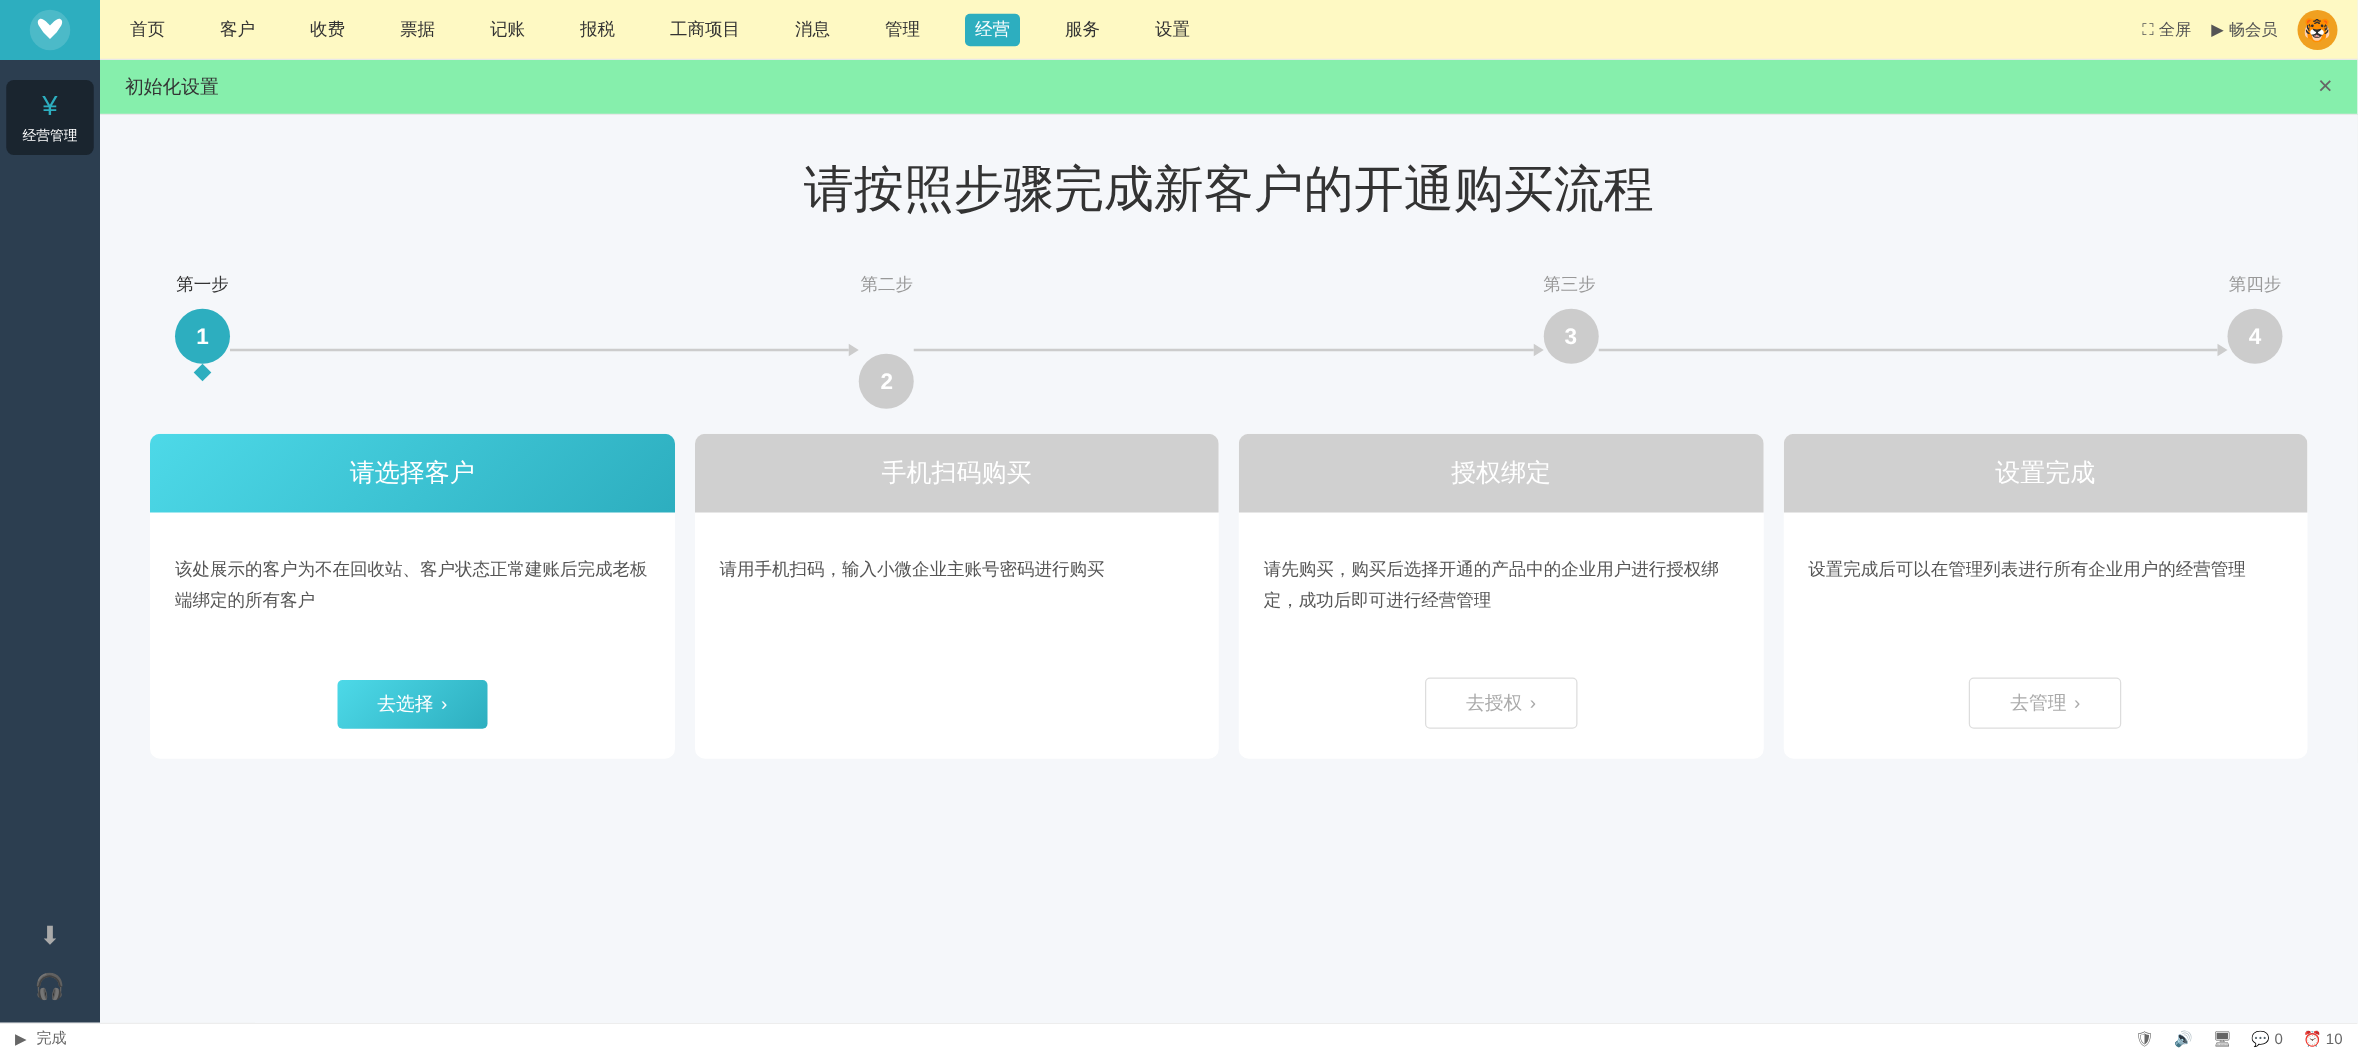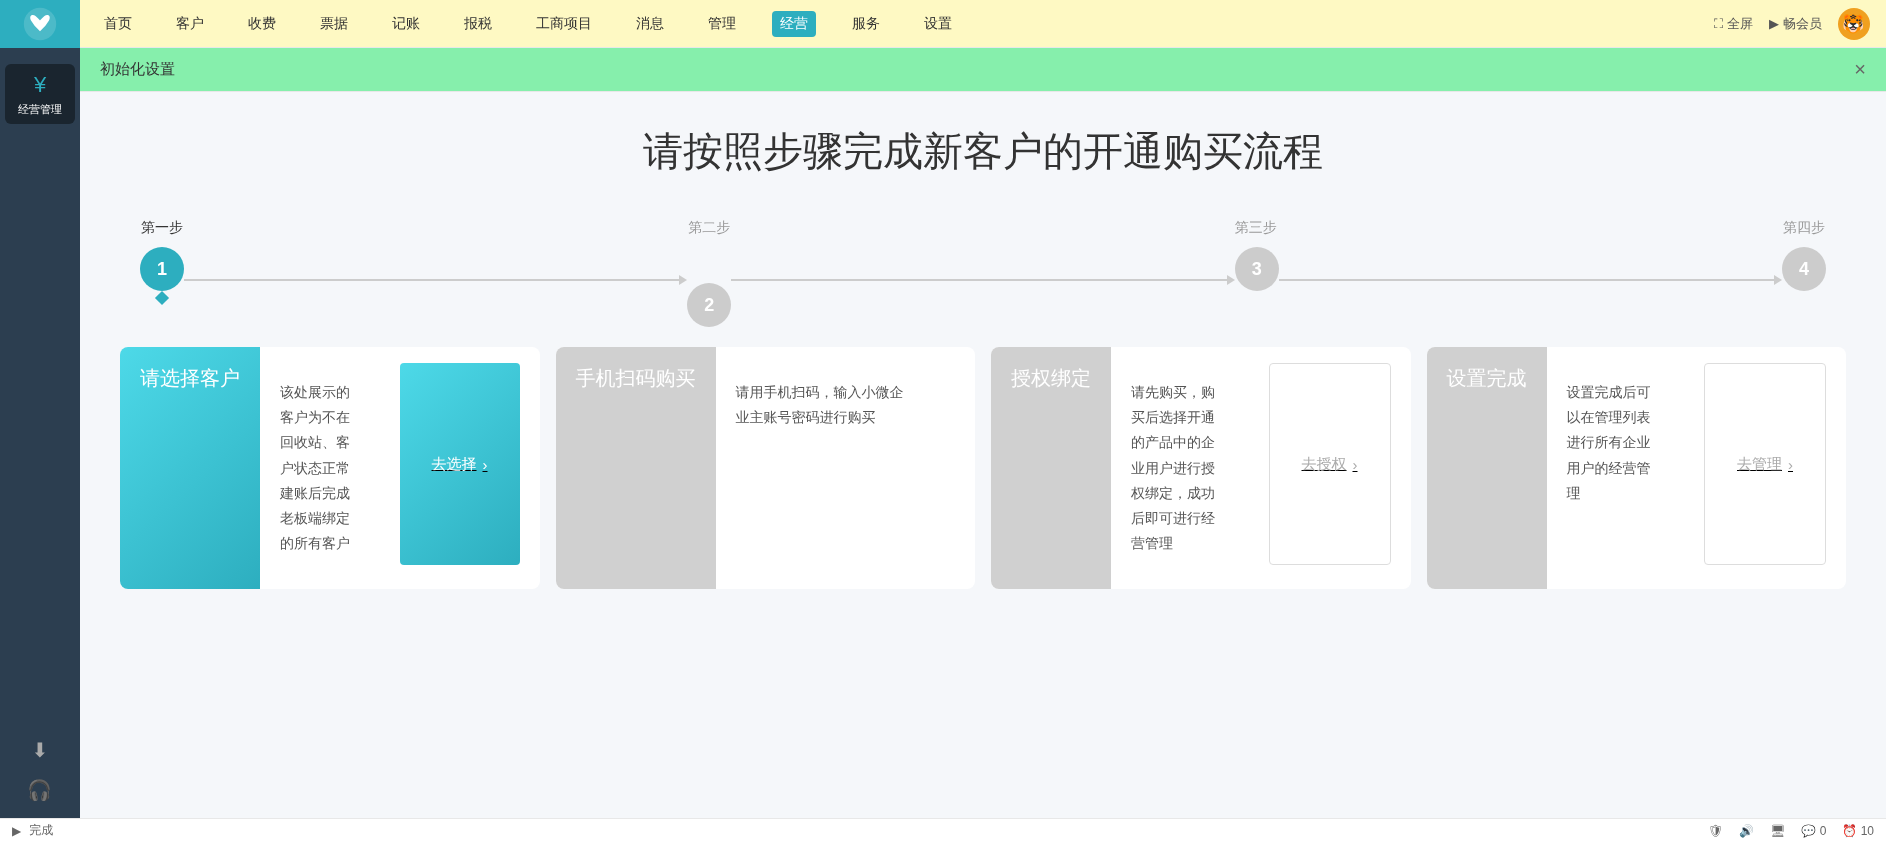--- a/index.html
+++ b/index.html
@@ -118,21 +118,21 @@
       gap: 16px;
       margin-top: 20px;
     }
 
     .card {
       flex: 1;
       background: #fff;
       border-radius: 8px;
       overflow: hidden;
       display: flex;
-      flex-direction: row;
+      flex-direction: column;
     }
 
     .card-header {
       padding: 18px 20px;
       font-size: 20px;
       text-align: center;
       color: #fff;
     }
     .card-header.active-header { background: linear-gradient(135deg, #4dd9e8, #2daebf); }
     .card-header.inactive-header { background: #d0d0d0; }
@@ -142,21 +142,20 @@
       flex: 1;
       font-size: 14px;
       color: #555;
       line-height: 1.8;
     }
 
     .card-footer {
       padding: 16px 20px 24px;
       display: flex;
       justify-content: center;
-      text-decoration: underline;
     }
 
     .card-btn {
       padding: 10px 32px;
       border-radius: 4px;
       font-size: 15px;
       cursor: pointer;
       border: none;
       display: flex;
       align-items: center;

